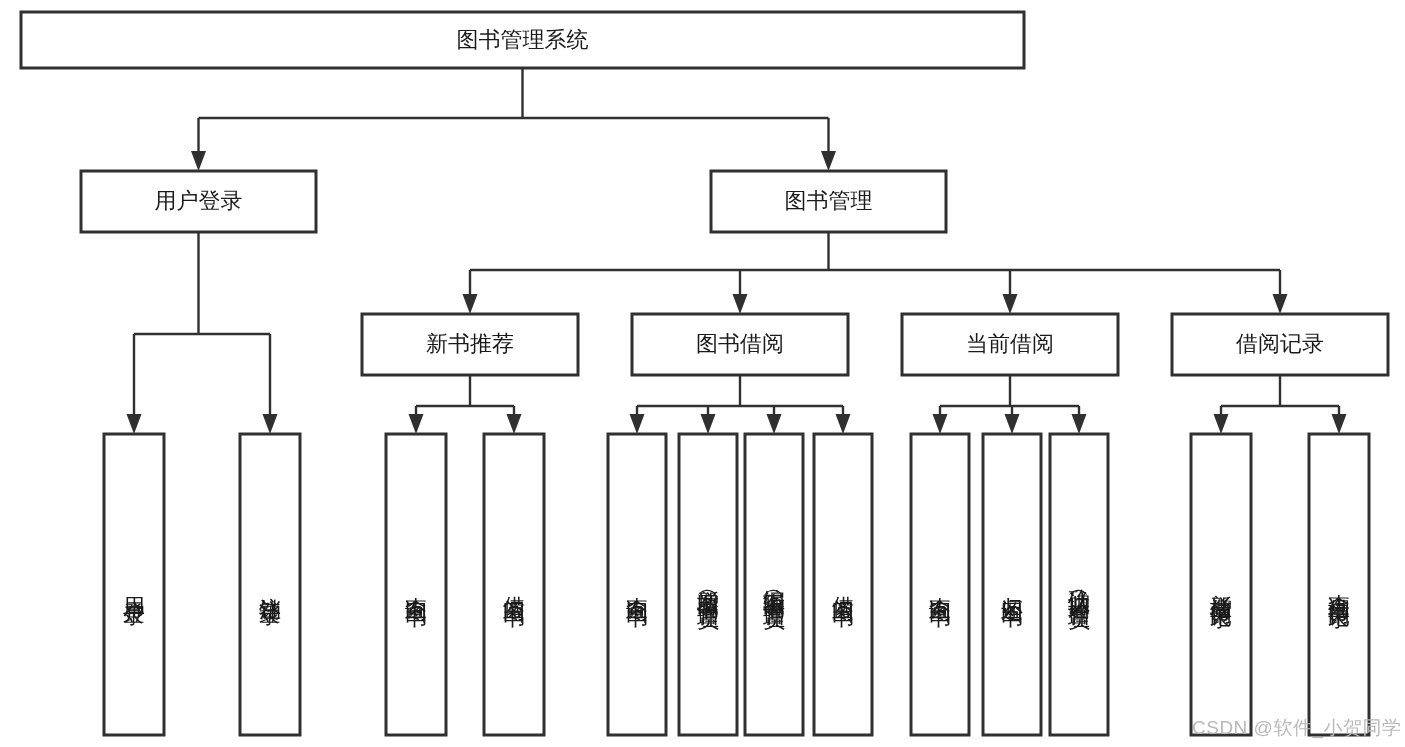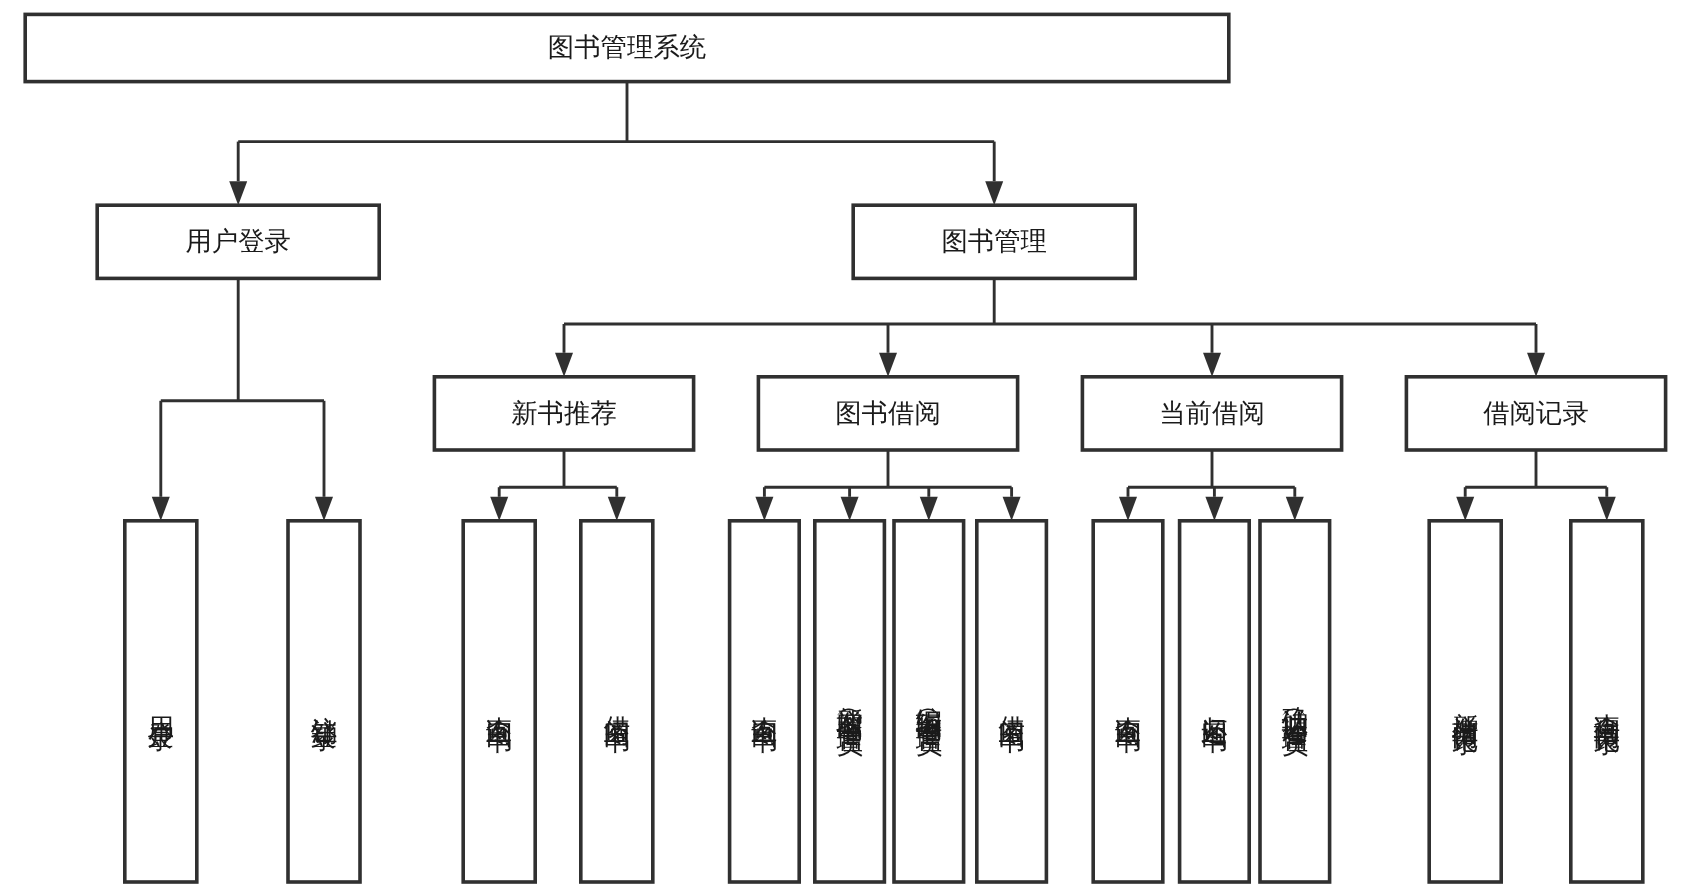--- a/index.html
+++ b/index.html
@@ -175,14 +175,15 @@
       <div class="vlabel" style="left: 679px; top: 434px; width: 58px; height: 301px;">新增图书（管理员）</div>
       <div class="vlabel" style="left: 745px; top: 434px; width: 58px; height: 301px;">编辑图书（管理员）</div>
       <div class="vlabel" style="left: 814px; top: 434px; width: 58px; height: 301px;">借阅图书</div>
       <div class="vlabel" style="left: 911px; top: 434px; width: 58px; height: 301px;">查询图书</div>
       <div class="vlabel" style="left: 983px; top: 434px; width: 58px; height: 301px;">归还图书</div>
       <div class="vlabel" style="left: 1050px; top: 434px; width: 58px; height: 301px;">确认归还（管理员）</div>
       <div class="vlabel" style="left: 1191px; top: 434px; width: 60px; height: 301px;">新增借阅记录</div>
       <div class="vlabel" style="left: 1309px; top: 434px; width: 60px; height: 301px;">查询借阅记录</div>
     </div>
 
+  <div class="watermark" style="left: 1192px; top: 715px;">CSDN @软件_小贺同学</div>
 
 </div>
 
 </body></html>

